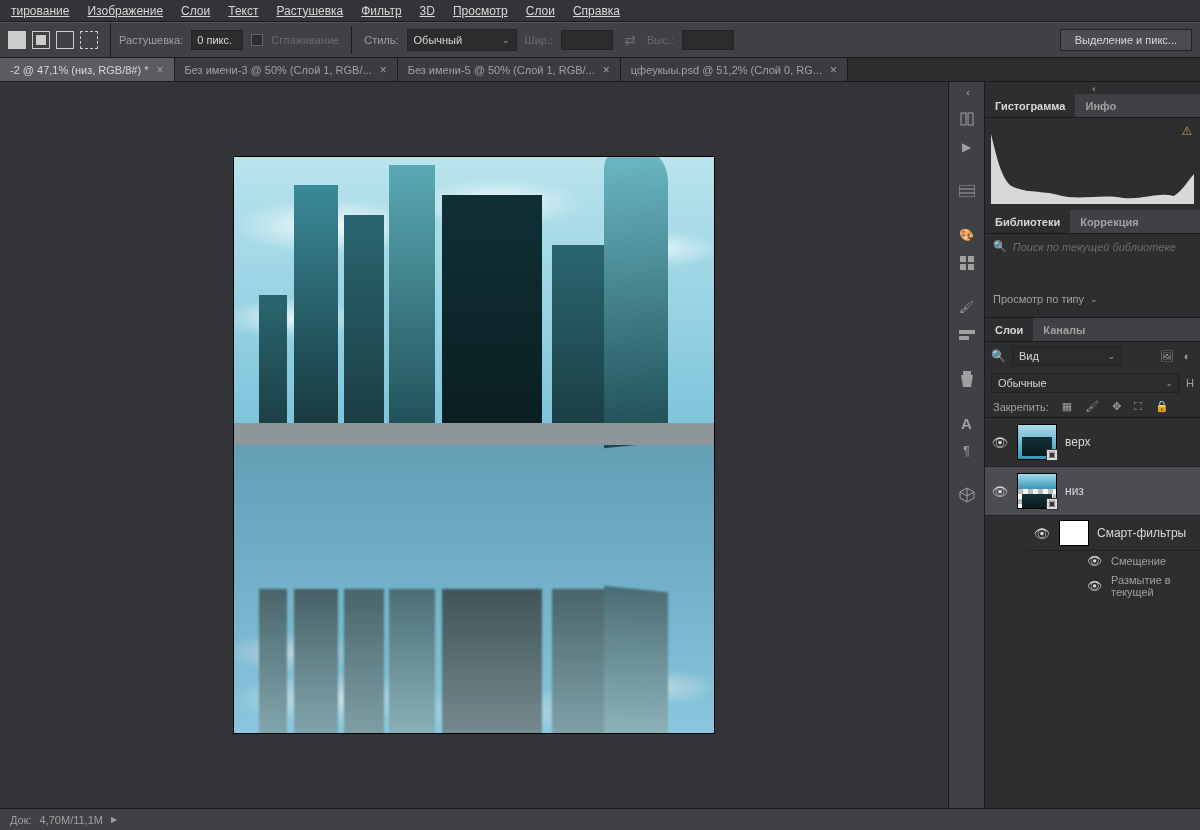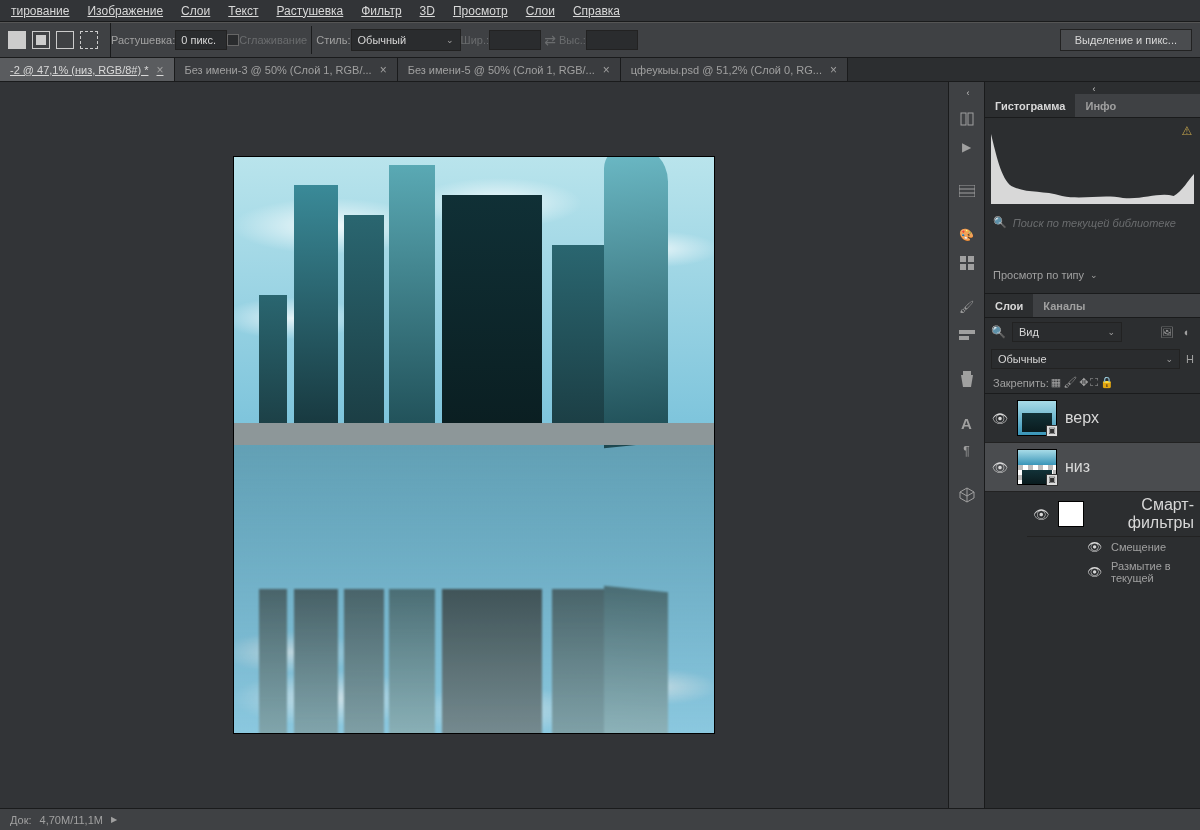--- a/index.html
+++ b/index.html
@@ -21,38 +21,38 @@
     --sky2:#b9e4ec;
     --bldg1:#1a3a40;
     --bldg2:#2a6670;
   }
   *{box-sizing:border-box;}
   html,body{margin:0;padding:0;width:1200px;height:830px;overflow:hidden;font-family:"Segoe UI",Tahoma,Arial,sans-serif;font-size:12px;color:var(--text);background:var(--bg-dark);}
   
   .menubar{height:22px;background:var(--bg-dark);display:flex;align-items:center;padding-left:2px;border-bottom:1px solid var(--border-dark);text-decoration:underline;}
   .menubar span{padding:3px 9px;color:var(--text);cursor:default;}
   
-  .optbar{height:36px;background:var(--bg-mid);border-top:1px solid #555;border-bottom:1px solid var(--border-dark);display:flex;align-items:center;padding:0 8px;justify-content:flex-end;}
+  .optbar{height:36px;background:var(--bg-mid);border-top:1px solid #555;border-bottom:1px solid var(--border-dark);display:flex;align-items:center;padding:0 8px;gap:8px;justify-content:flex-end;}
   .shape-icons{display:flex;gap:6px;align-items:center;border-right:1px solid var(--border-dark);padding-right:12px;height:100%;}
   .sq-ico{width:18px;height:18px;border:1px solid #ccc;display:flex;align-items:center;justify-content:center;}
   .sq-ico.fill{background:#ccc;}
   .sq-ico.dash{background:transparent;border-style:dashed;}
   .opt-label{color:var(--text-dim);font-size:11px;}
   .opt-input{background:var(--input-bg);border:1px solid #222;color:var(--text);height:20px;padding:0 5px;font-size:11px;}
   .opt-input.w50{width:52px;}
   .checkbox{width:12px;height:12px;border:1px solid #666;background:var(--input-bg);}
   .style-select{background:var(--input-bg);border:1px solid #222;height:22px;width:110px;display:flex;align-items:center;justify-content:space-between;padding:0 6px;font-size:11px;}
   .chev{font-size:9px;color:var(--text-dim);}
   .opt-swap{width:18px;height:18px;display:flex;align-items:center;justify-content:center;color:var(--text-dimmer);font-size:14px;}
   .mask-btn{margin-left:auto;background:var(--bg-light);border:1px solid #222;padding:4px 14px;font-size:11px;color:var(--text);}
   .sep{width:1px;height:28px;background:var(--border-dark);margin:0 4px;}
   
   .doctabs{height:24px;background:var(--bg-panel);display:flex;align-items:stretch;border-bottom:1px solid var(--border-dark);}
   .doctab{display:flex;align-items:center;padding:0 10px;background:var(--tab-inactive);border-right:1px solid var(--border-dark);font-size:11px;color:var(--text-dim);gap:8px;max-width:230px;}
-  .doctab.active{background:var(--tab-active);color:var(--text);text-decoration:underline;}
+  .doctab.active{background:var(--tab-active);color:var(--text);}
   .doctab .x{color:var(--text-dim);font-size:12px;}
   
   .main{display:flex;height:calc(830px - 22px - 36px - 24px - 22px);}
   .canvas-area{flex:1;background:var(--bg-dark);position:relative;display:flex;align-items:center;justify-content:center;}
   .canvas{width:480px;height:576px;background:linear-gradient(var(--sky2),var(--sky1));box-shadow:0 0 0 1px #000;position:relative;overflow:hidden;}
   
   .sky-clouds{position:absolute;inset:0;background:
     radial-gradient(ellipse 140px 40px at 20% 12%,rgba(255,255,255,.85),transparent 70%),
     radial-gradient(ellipse 120px 36px at 55% 8%,rgba(255,255,255,.8),transparent 70%),
     radial-gradient(ellipse 100px 30px at 12% 28%,rgba(255,255,255,.75),transparent 70%),
@@ -90,32 +90,32 @@
   .search-row .mag{font-style:normal;}
   .viewtype{display:flex;align-items:center;gap:6px;color:var(--text-dim);font-size:11px;margin-top:40px;}
   
   .layers-panel{flex:1;display:flex;flex-direction:column;min-height:0;}
   .lrow1{display:flex;align-items:center;padding:4px 6px;gap:6px;}
   .select-sm{background:var(--input-bg);border:1px solid #222;height:20px;display:flex;align-items:center;justify-content:space-between;padding:0 6px;font-size:11px;color:var(--text);}
   .select-sm.kind{width:110px;}
   .mini-ico{width:14px;height:14px;display:flex;align-items:center;justify-content:center;color:var(--text-dim);font-size:11px;}
   .lrow2{display:flex;align-items:center;padding:3px 6px;gap:6px;}
   .select-sm.blend{flex:1;}
-  .lock-row{display:flex;align-items:center;gap:2px;padding:4px 8px;border-bottom:1px solid var(--border-dark);font-size:11px;color:var(--text-dim);text-align:center;}
+  .lock-row{display:flex;align-items:center;gap:13px;padding:4px 8px;border-bottom:1px solid var(--border-dark);font-size:11px;color:var(--text-dim);text-align:center;}
   .lock-row .ic{font-size:11px;}
   .layer-list{flex:1;overflow:auto;}
   .layer{display:flex;align-items:center;gap:8px;padding:6px 6px;border-bottom:1px solid #222;}
   .layer.selected{background:var(--bg-light);}
   .eye{width:18px;text-align:center;color:var(--text);font-size:13px;}
   .thumb{width:40px;height:36px;background:#fff;border:1px solid #000;position:relative;flex-shrink:0;}
   .thumb.checker{background:repeating-conic-gradient(#bbb 0 25%,#fff 0 50%) 0 0/10px 10px;}
   .thumb .mini-sky{position:absolute;inset:0;background:linear-gradient(#a7dbe7,#3995b8);}
   .thumb .mini-bldgs{position:absolute;left:10%;right:10%;bottom:10%;height:55%;background:linear-gradient(#123238,#0a1b1e);}
   .thumb .smart-badge{position:absolute;right:-2px;bottom:-2px;width:12px;height:12px;background:#ddd;border:1px solid #333;font-size:8px;line-height:10px;text-align:center;color:#333;}
-  .layer-name{font-size:16px;color:var(--text);text-align:right;}
+  .layer-name{font-size:12px;color:var(--text);}
   .filters-sub{padding-left:42px;}
   .filters-sub .layer{padding:4px 6px;}
   .filters-sub .thumb-sm{width:30px;height:26px;background:#fff;border:1px solid #000;}
   .filter-line{display:flex;align-items:center;gap:10px;padding:3px 6px 3px 60px;font-size:11px;color:var(--text-dim);}
   .filter-line .eye{width:14px;font-size:12px;}
   
   .status{height:22px;background:var(--bg-mid);border-top:1px solid var(--border-dark);display:flex;align-items:center;padding:0 10px;font-size:11px;color:var(--text-dim);gap:8px;}
   .status .tri{font-size:8px;}
 </style>
 </head>
@@ -267,20 +267,24 @@
         <div class="ptab active">Гистограмма</div>
         <div class="ptab">Инфо</div>
       </div>
       <div class="histogram">
         <div class="hist-warn">⚠</div>
         <svg viewBox="0 0 200 80" preserveAspectRatio="none">
           <path d="M0 80 L0 10 C5 30 10 55 20 62 C35 70 50 66 70 72 C90 76 110 70 130 74 C150 76 165 68 180 72 C188 68 195 55 200 50 L200 80 Z" fill="#d8d8d8"></path>
         </svg>
       </div>
 
+      <div class="ptabs">
+        <div class="ptab active">Библиотеки</div>
+        <div class="ptab">Коррекция</div>
+      </div>
       <div class="lib-body">
         <div class="search-row">
           <span class="mag">🔍</span>
           <span>Поиск по текущей библиотеке</span>
         </div>
         <div class="viewtype">
           <span>Просмотр по типу</span>
           <span class="chev">⌄</span>
         </div>
       </div>

